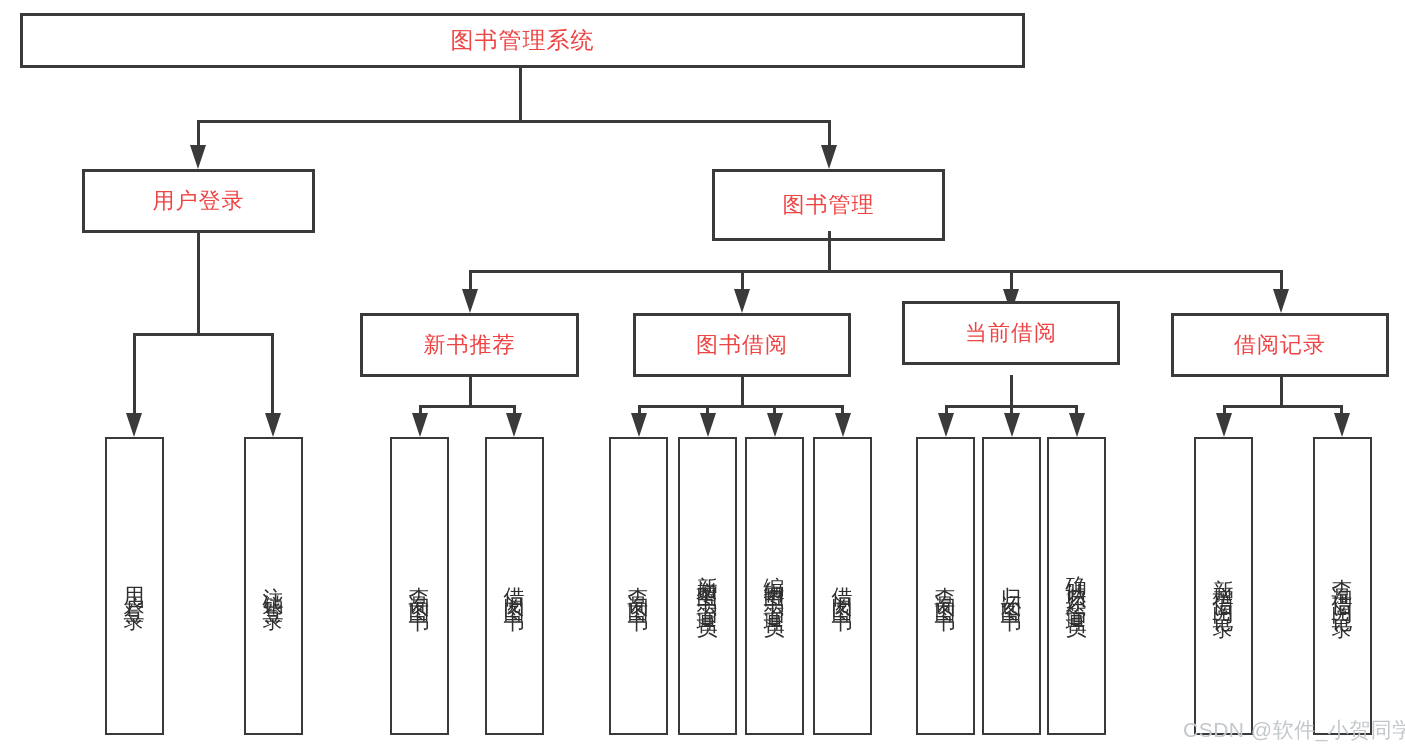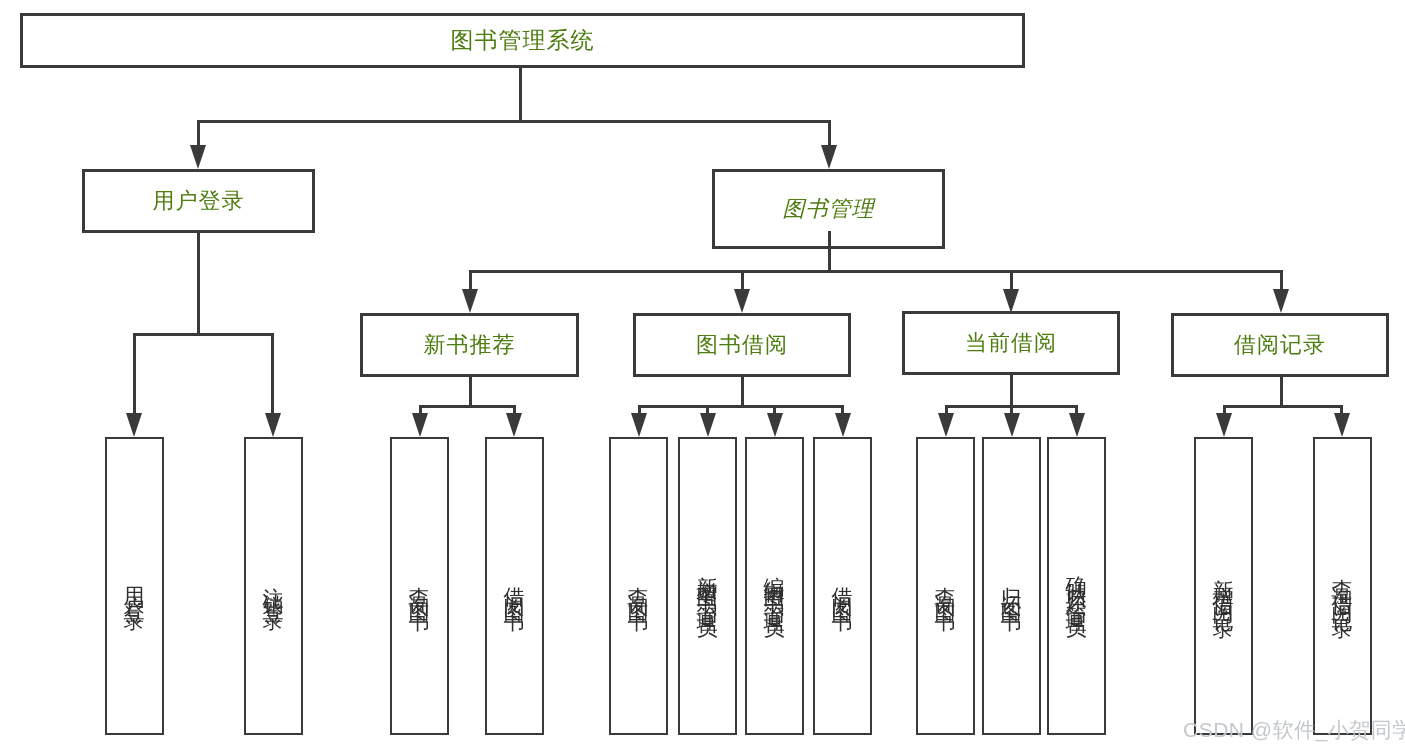--- a/index.html
+++ b/index.html
@@ -12,21 +12,21 @@
     overflow:hidden;
   }
   .hbox{
     position:absolute;
     box-sizing:border-box;
     border:3px solid #3a3a3a;
     background:#ffffff;
     display:flex;align-items:center;justify-content:center;
     font-size:22px;
     letter-spacing:1px;
-    color:#4d7c0f;
+    color:#ef4444;
   }
   .rootbox{font-size:23px;}
   .vbox{
     position:absolute;
     box-sizing:border-box;
     border:2px solid #3a3a3a;
     background:#ffffff;
     display:flex;align-items:center;justify-content:center;
     writing-mode:vertical-rl;
     font-size:21px;
@@ -60,21 +60,21 @@
   <div class="hbox rootbox" style="left:20px;top:13px;width:1005px;height:55px;">图书管理系统</div>
 
   <div class="ln" style="left:519px;top:66px;width:3px;height:56px;"></div>
   <div class="ln" style="left:197px;top:120px;width:634px;height:3px;"></div>
   <div class="ln" style="left:197px;top:120px;width:3px;height:27px;"></div>
   <div class="ln" style="left:828px;top:120px;width:3px;height:27px;"></div>
   <div class="ar" style="left:190px;top:145px;"></div>
   <div class="ar" style="left:821px;top:145px;"></div>
 
   <div class="hbox" style="left:82px;top:169px;width:233px;height:64px;">用户登录</div>
-  <div class="hbox" style="left:712px;top:169px;width:233px;height:80px;font-style:italic;">图书管理</div>
+  <div class="hbox" style="left:712px;top:169px;width:233px;height:72px;">图书管理</div>
 
   <div class="ln" style="left:197px;top:231px;width:3px;height:104px;"></div>
   <div class="ln" style="left:133px;top:333px;width:141px;height:3px;"></div>
   <div class="ln" style="left:133px;top:333px;width:3px;height:82px;"></div>
   <div class="ln" style="left:271px;top:333px;width:3px;height:82px;"></div>
   <div class="ar" style="left:126px;top:413px;"></div>
   <div class="ar" style="left:265px;top:413px;"></div>
 
   <div class="ln" style="left:828px;top:231px;width:3px;height:41px;"></div>
   <div class="ln" style="left:469px;top:270px;width:814px;height:3px;"></div>
@@ -82,21 +82,21 @@
   <div class="ln" style="left:741px;top:270px;width:3px;height:19px;"></div>
   <div class="ln" style="left:1010px;top:270px;width:3px;height:19px;"></div>
   <div class="ln" style="left:1280px;top:270px;width:3px;height:19px;"></div>
   <div class="ar" style="left:462px;top:289px;"></div>
   <div class="ar" style="left:734px;top:289px;"></div>
   <div class="ar" style="left:1003px;top:289px;"></div>
   <div class="ar" style="left:1273px;top:289px;"></div>
 
   <div class="hbox" style="left:633px;top:313px;width:218px;height:64px;">图书借阅</div>
   <div class="hbox" style="left:360px;top:313px;width:219px;height:64px;">新书推荐</div>
-  <div class="hbox" style="left:902px;top:311px;width:218px;height:64px;">当前借阅</div>
+  <div class="hbox" style="left:902px;top:301px;width:218px;height:64px;">当前借阅</div>
   <div class="hbox" style="left:1171px;top:313px;width:218px;height:64px;">借阅记录</div>
 
   <div class="ln" style="left:469px;top:375px;width:3px;height:32px;"></div>
   <div class="ln" style="left:419px;top:405px;width:97px;height:3px;"></div>
   <div class="ln" style="left:419px;top:405px;width:3px;height:10px;"></div>
   <div class="ln" style="left:513px;top:405px;width:3px;height:10px;"></div>
   <div class="ar" style="left:412px;top:413px;"></div>
   <div class="ar" style="left:506px;top:413px;"></div>
 
   <div class="ln" style="left:741px;top:375px;width:3px;height:32px;"></div>

